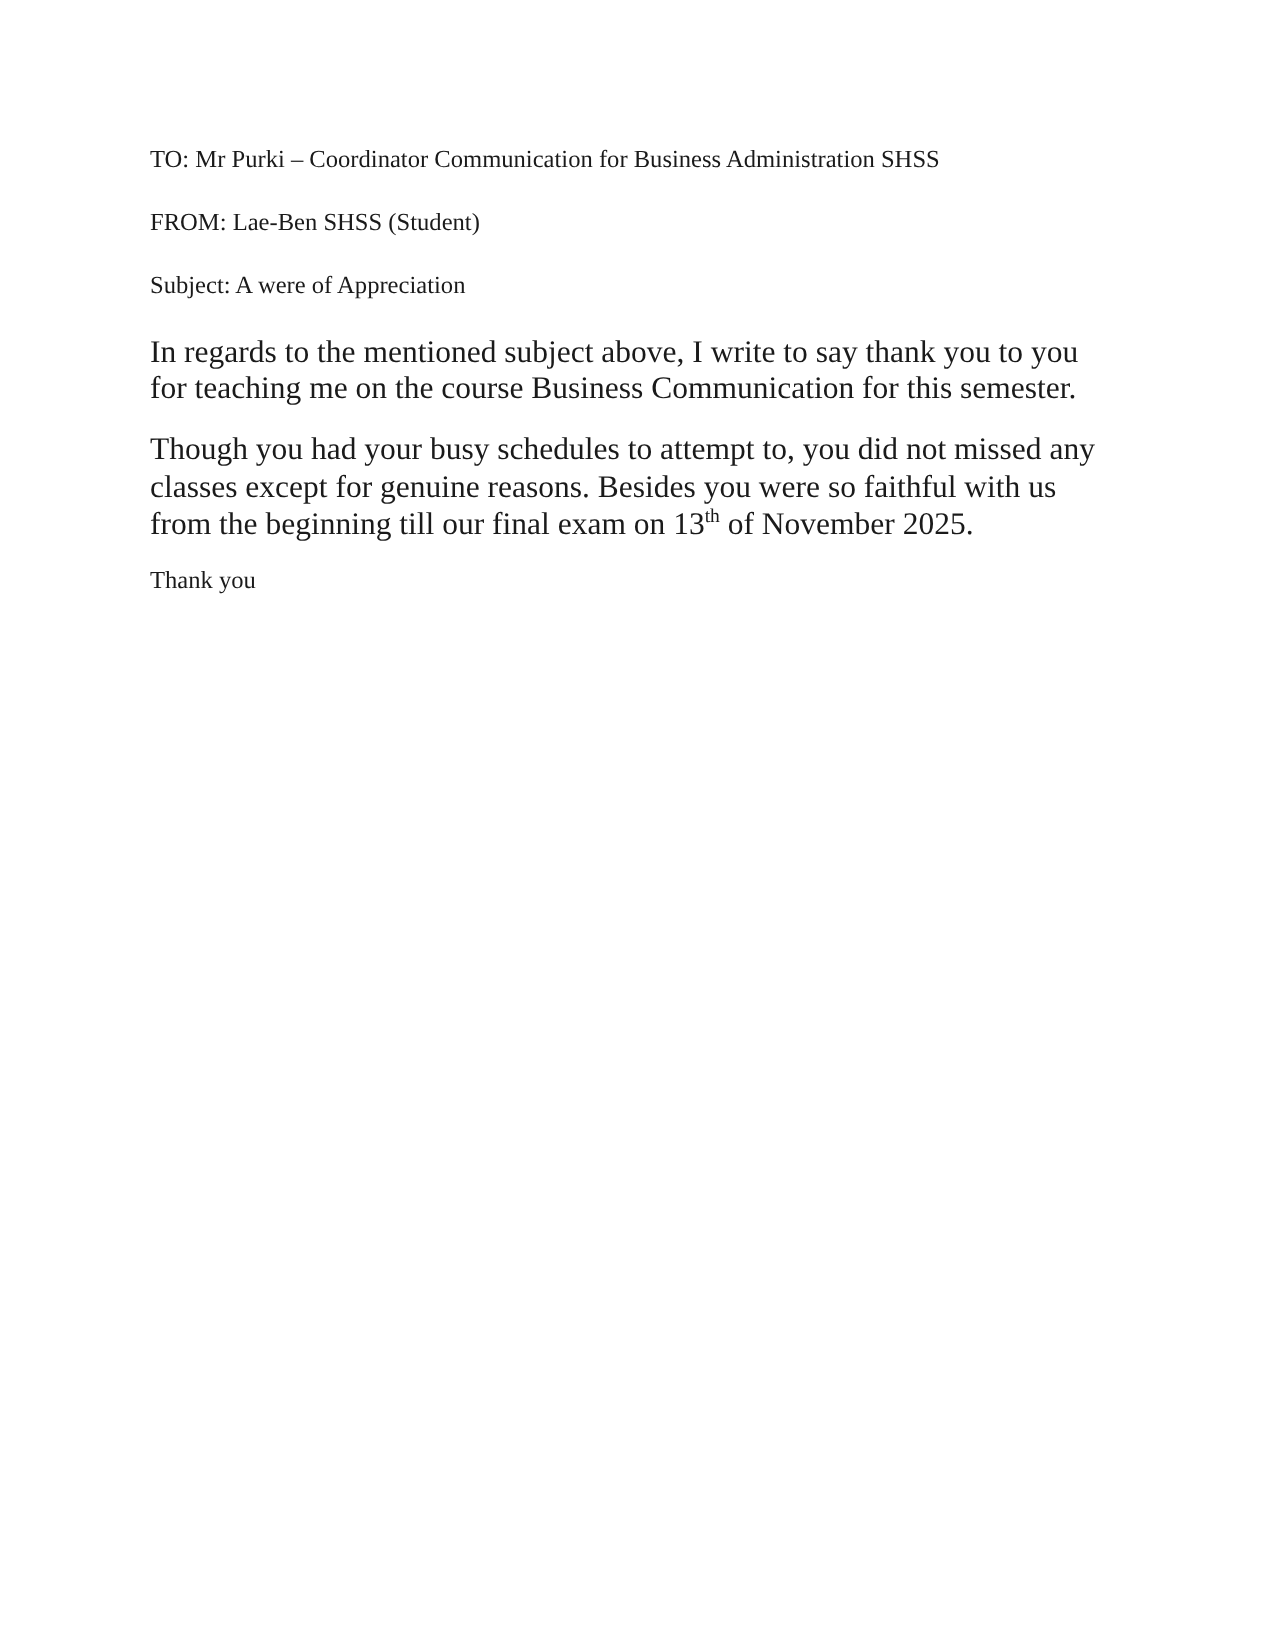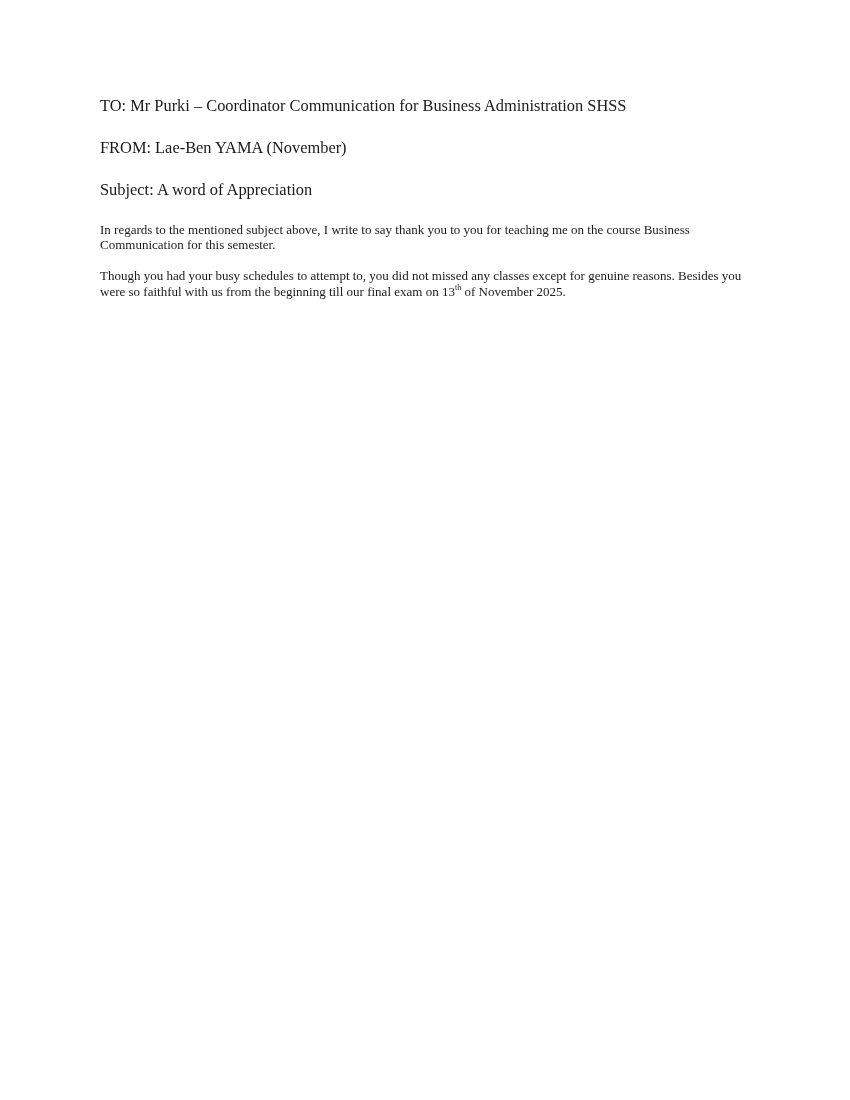--- a/index.html
+++ b/index.html
@@ -27,21 +27,21 @@
     width: 646px;
   }
   .line {
     font-size: 16.4px;
     line-height: 1.18;
     margin: 0 0 22.5px 0;
     text-align: left;
     white-space: normal;
   }
   .para {
-    font-size: 13px;
+    font-size: 21px;
     line-height: 1.18;
     margin: 0 0 16px 0;
     text-align: left;
   }
   .para.tight {
     margin-bottom: 15px;
   }
   .sig-block {
     margin-top: 0;
   }
@@ -53,26 +53,27 @@
   }
 </style>
 </head>
 <body>
 
 <div class="page">
   <div class="doc-body">
 
     <p class="line">TO: Mr Purki – Coordinator Communication for Business Administration SHSS</p>
 
-    <p class="line">FROM: Lae-Ben YAMA (November)</p>
+    <p class="line">FROM: Lae-Ben SHSS (Student)</p>
 
 
-    <p class="line">Subject: A word of Appreciation</p>
+    <p class="line">Subject: A were of Appreciation</p>
 
     <p class="para">In regards to the mentioned subject above, I write to say thank you to you for teaching me on the course Business Communication for this semester.</p>
 
     <p class="para"><span>Though you had your busy schedules to attempt to, you did not missed any classes except for genuine reasons. Besides you were so faithful with us from the beginning till our final exam on 13</span><sup>th</sup><span> of November 2025.</span></p>
 
 
+    <p class="line">Thank you</p>
 
 
   </div>
 </div>
 
 </body></html>

